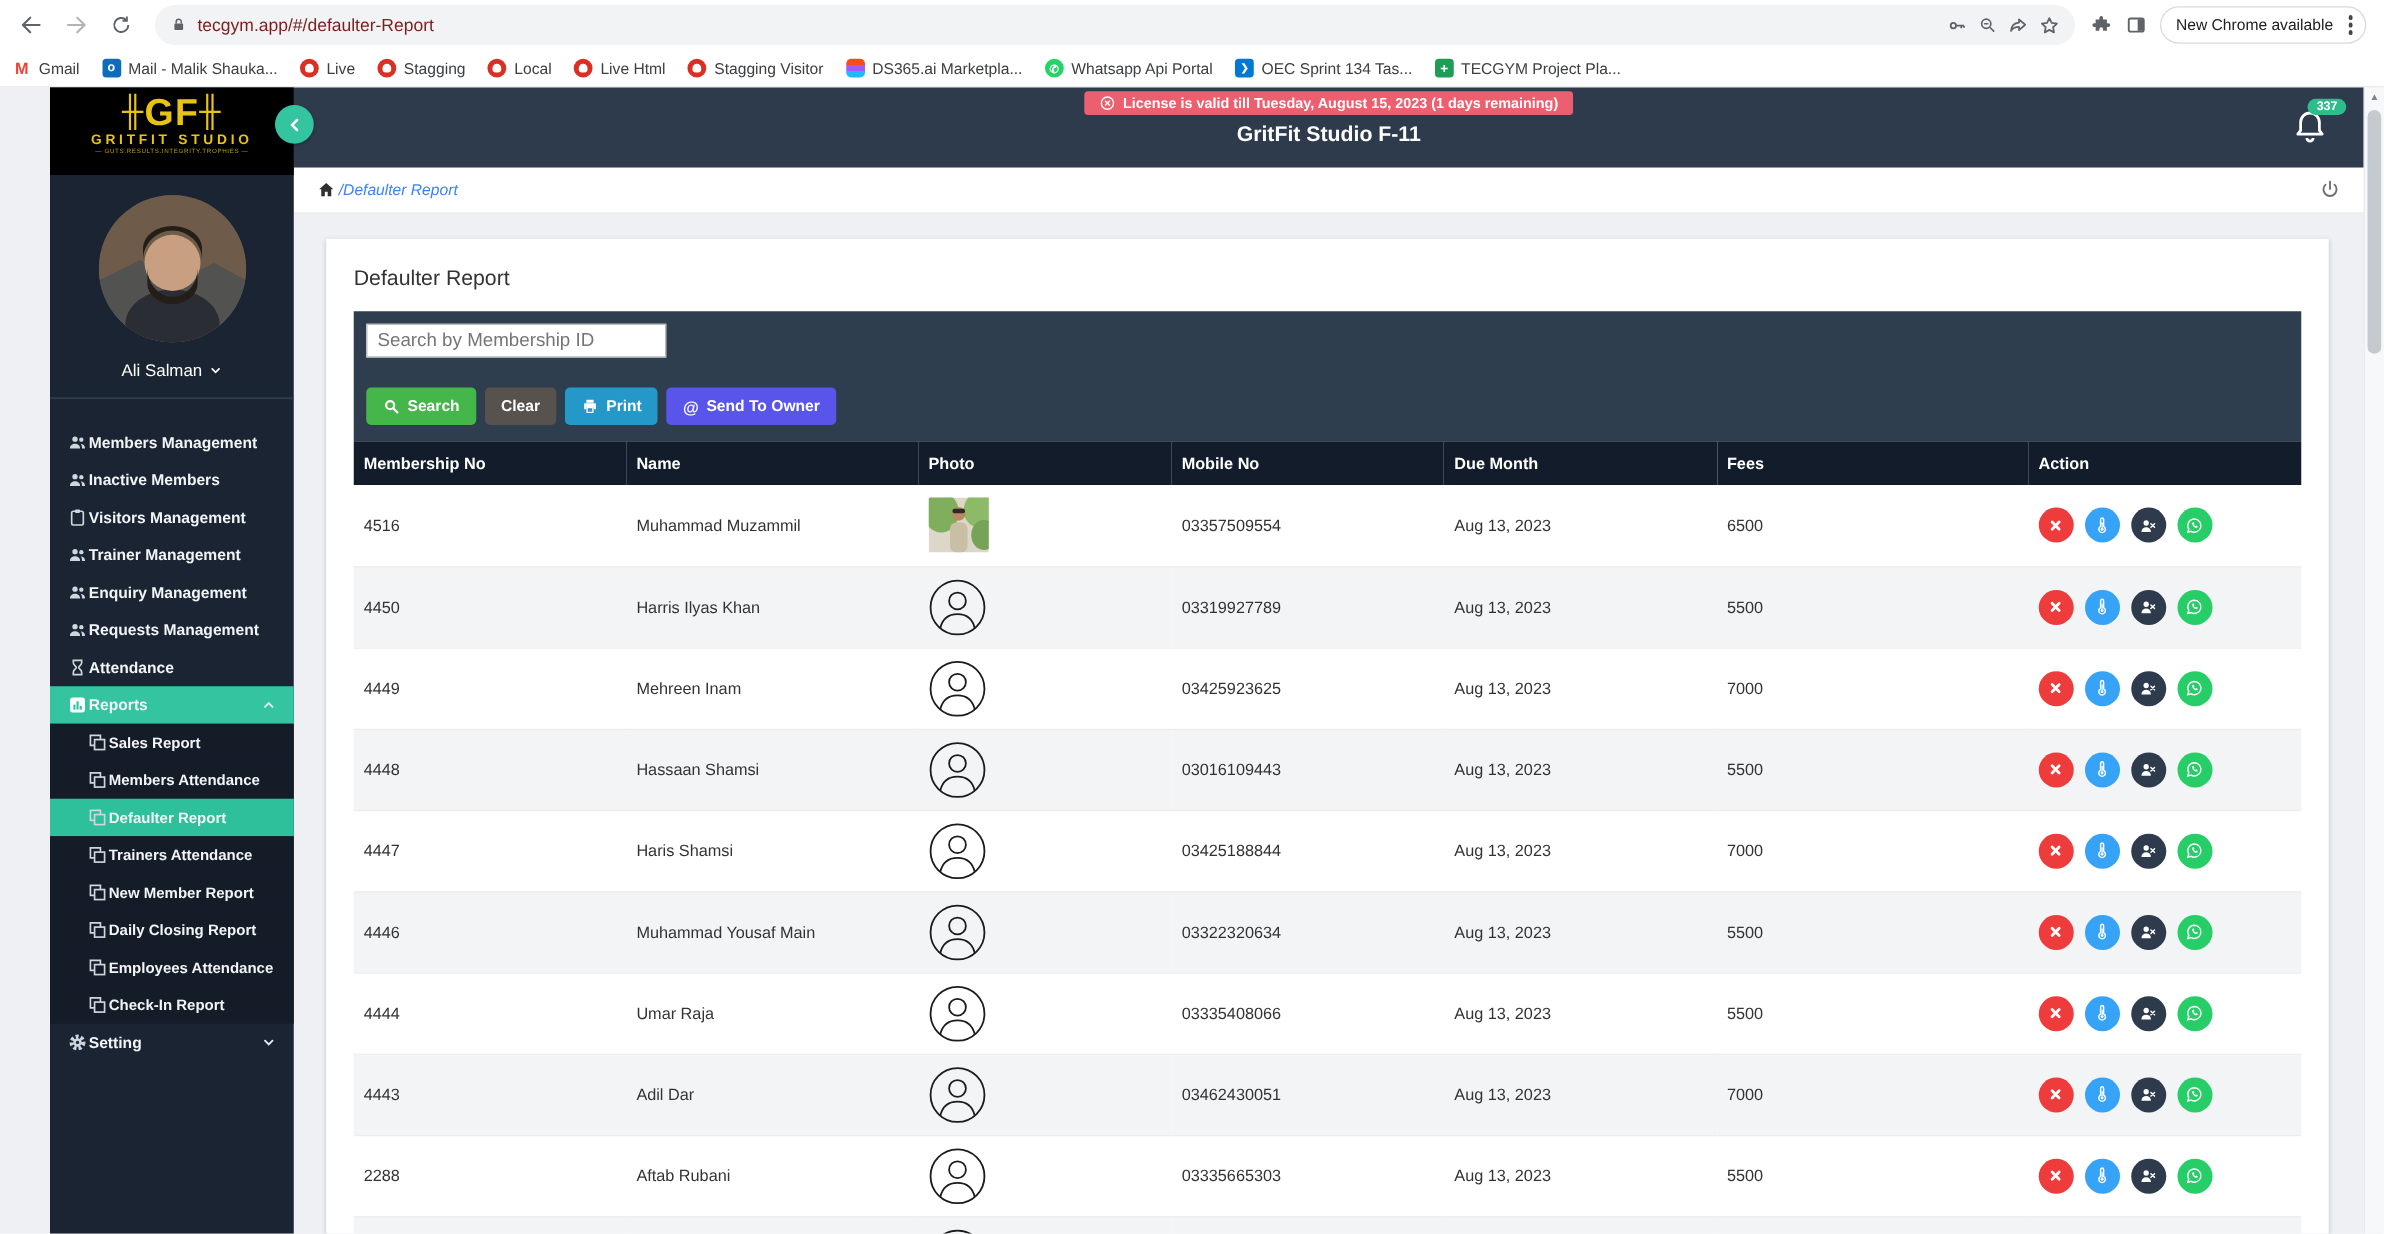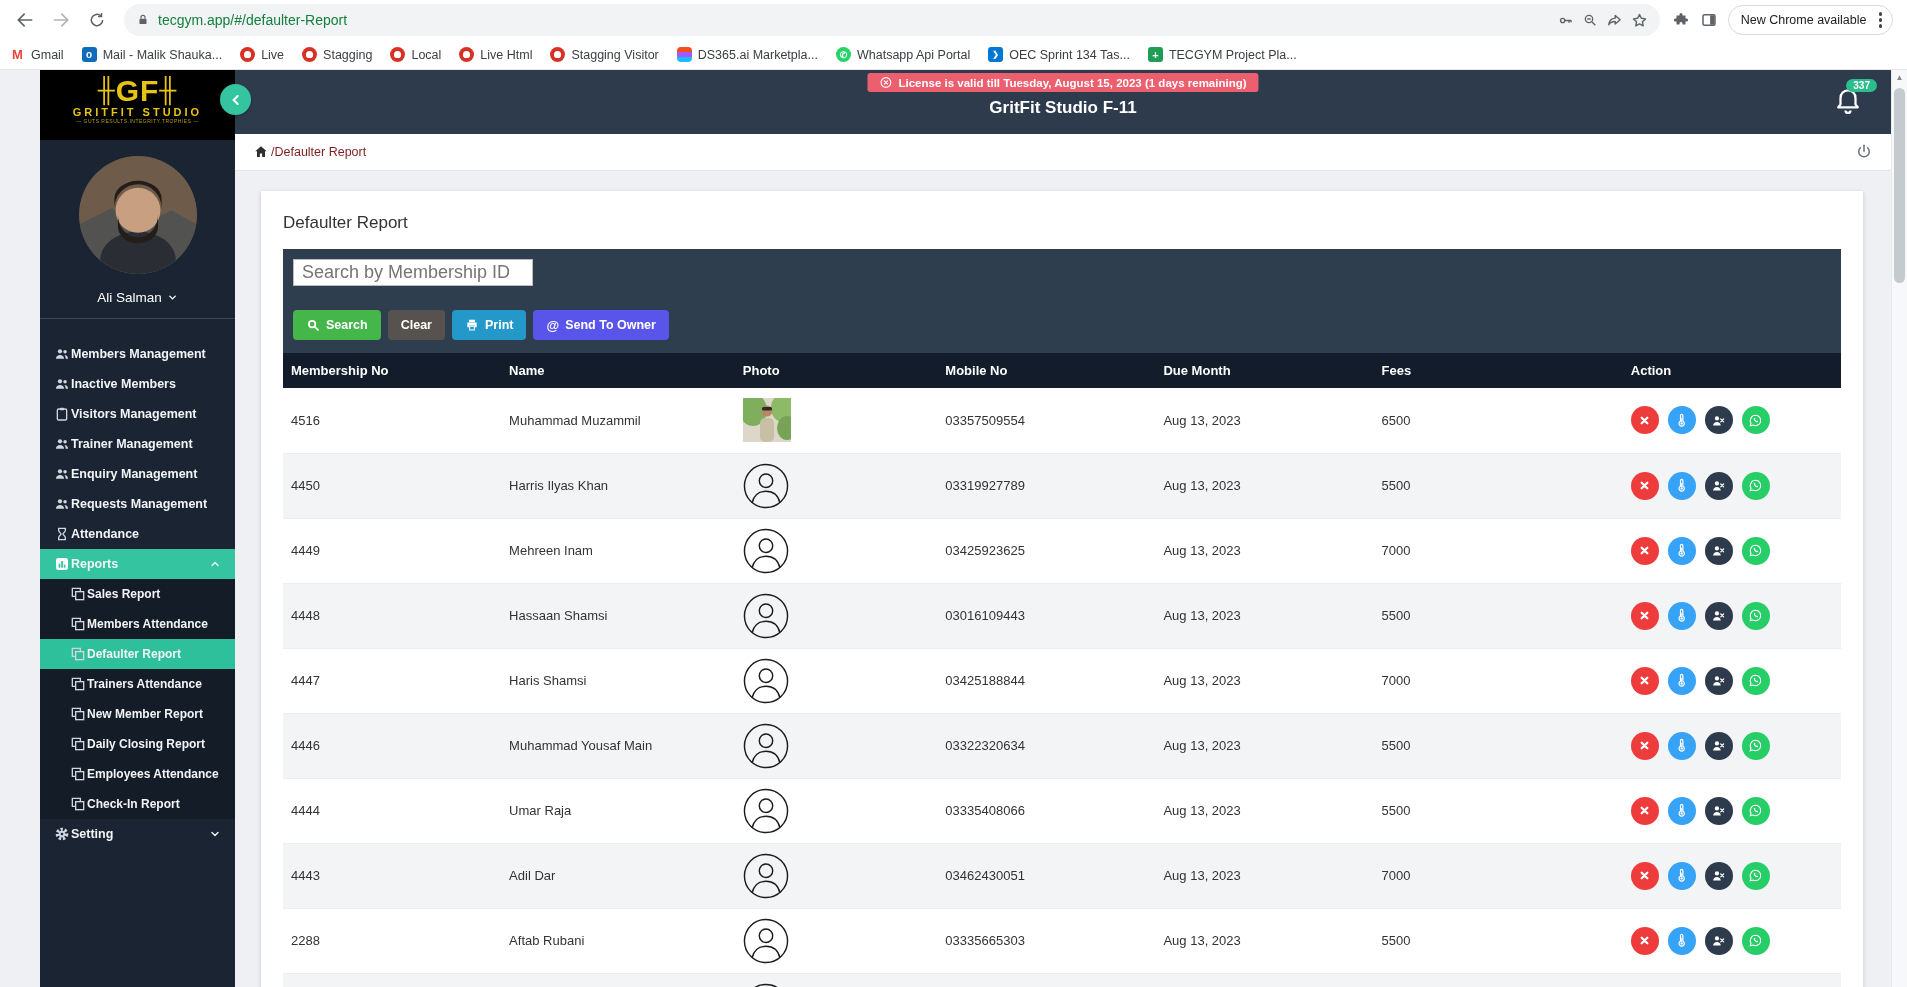--- a/index.html
+++ b/index.html
@@ -3,21 +3,21 @@
 <meta charset="utf-8">
 <style>
   * { margin:0; padding:0; box-sizing:border-box; }
   html,body { width:1907px; height:987px; overflow:hidden; font-family:"Liberation Sans", sans-serif; background:#fff; }
 
   
   .toolbar { height:40px; background:#fff; display:flex; align-items:center; padding:0 10px; gap:6px; }
   .nav-ic { width:30px; height:30px; display:flex; align-items:center; justify-content:center; color:#5f6368; border-radius:50%; }
   .nav-ic.disabled { color:#b0b4b8; }
   .omnibox { flex:1; height:32px; background:#f1f3f4; border-radius:16px; display:flex; align-items:center; padding:0 12px; gap:8px; margin:0 6px; }
-  .omnibox .url { flex:1; font-size:14px; color:#15803d; }
+  .omnibox .url { flex:1; font-size:14px; color:#7f1d1d; }
   .omni-ic { color:#5f6368; display:flex; align-items:center; }
   .chrome-right { display:flex; align-items:center; gap:10px; padding-right:4px; }
   .chrome-pill { border:1px solid #d7dade; border-radius:16px; height:30px; display:flex; align-items:center; gap:8px; padding:0 6px 0 12px; font-size:12.5px; color:#202124; white-space:nowrap; }
   .dots { display:flex; flex-direction:column; gap:2.5px; padding:0 4px; }
   .dots i { width:3.5px; height:3.5px; border-radius:50%; background:#444; }
   .bookmarks { height:30px; background:#fff; border-bottom:1px solid #e4e6e8; display:flex; align-items:center; padding:0 10px; gap:18px; }
   .bm { display:flex; align-items:center; gap:6px; font-size:12.5px; color:#3c4043; white-space:nowrap; }
   .fav { width:15px; height:15px; border-radius:3px; display:flex; align-items:center; justify-content:center; font-size:10px; font-weight:bold; color:#fff; flex:0 0 auto; }
   .fav-gmail { background:transparent; color:#ea4335; font-size:13px; }
   .fav-outlook { background:#0f6cbd; } .fav-outlook::before{content:"o";}
@@ -54,28 +54,28 @@
   
   .main-col { flex:1; position:relative; display:flex; flex-direction:column; margin-right:16px; }
   .collapse-btn { position:absolute; left:-15px; top:14px; width:31px; height:31px; border-radius:50%; background:#35c4a0; color:#fff; display:flex; align-items:center; justify-content:center; z-index:9; box-shadow:0 1px 3px rgba(0,0,0,.3); }
   .app-header { height:64px; background:#2e3b4d; position:relative; flex:0 0 64px; }
   .license-banner { position:absolute; top:3px; left:50%; transform:translateX(-50%); background:#ec5f6f; color:#fff; font-size:11.5px; font-weight:bold; padding:3px 12px; border-radius:3px; display:flex; align-items:center; gap:6px; white-space:nowrap; }
   .header-title { text-align:center; padding-top:28px; color:#fff; font-weight:bold; font-size:17px; }
   .bell-wrap { position:absolute; right:26px; top:16px; width:32px; height:32px; color:#fff; }
   .bell-badge { position:absolute; top:-7px; right:-12px; background:#2bbd8c; color:#fff; font-size:10px; font-weight:bold; padding:1px 7px; border-radius:9px; }
   .breadcrumb-bar { height:37px; background:#fff; border-bottom:1px solid #e2e4e6; display:flex; align-items:center; padding:0 18px; flex:0 0 37px; }
   .crumb-home { width:16px; height:16px; color:#2f2f2f; margin-right:2px; }
-  .crumb-path { font-size:12.5px; color:#7f1d1d; }
+  .crumb-path { font-size:12.5px; color:#3b82f6;font-style:italic; }
   .power-btn { margin-left:auto; width:18px; height:18px; color:#6b7075; }
 
   .content { flex:1; padding:20px 28px 0 26px; overflow:hidden; background:#eef0f4; }
   .card { background:#fff; box-shadow:0 1px 4px rgba(0,0,0,.18); padding:22px; min-height:820px; }
   .card-title { font-size:17px; color:#333; margin-bottom:16px; font-weight:normal; }
   .search-panel { background:#2f3e4e; padding:10px 10px 13px; }
-  .search-input { width:240px; height:27px; border:1px solid #bbb; font-size:18px; padding:0 8px; font-family:"Liberation Sans",sans-serif; color:#333; }
+  .search-input { width:240px; height:27px; border:1px solid #bbb; font-size:15px; padding:0 8px; font-family:"Liberation Sans",sans-serif; color:#333; }
   .btn-row { margin-top:24px; display:flex; gap:7px; }
   .btn { height:30px; padding:0 13px; color:#fff; font-weight:bold; font-size:12.5px; border-radius:4px; display:inline-flex; align-items:center; gap:6px; border:none; font-family:"Liberation Sans",sans-serif; cursor:pointer; }
   .btn .b-ic { width:14px; height:14px; }
   .btn-search { background:#45b649; } .btn-clear { background:#57524e; } .btn-print { background:#2499c9; } .btn-send { background:#5a55ea; }
   .btn-send .at { font-size:13px; font-weight:bold; }
 
   table { width:100%; border-collapse:collapse; table-layout:fixed; }
   thead th { background:#121c2b; color:#fff; font-size:13px; font-weight:bold; text-align:left; padding:10px 8px; }
   tbody td { font-size:13px; color:#333; padding:4px 8px; height:65px; border-bottom:1px solid #ededed; vertical-align:middle; }
   tbody tr.stripe { background:#f3f4f6; }

